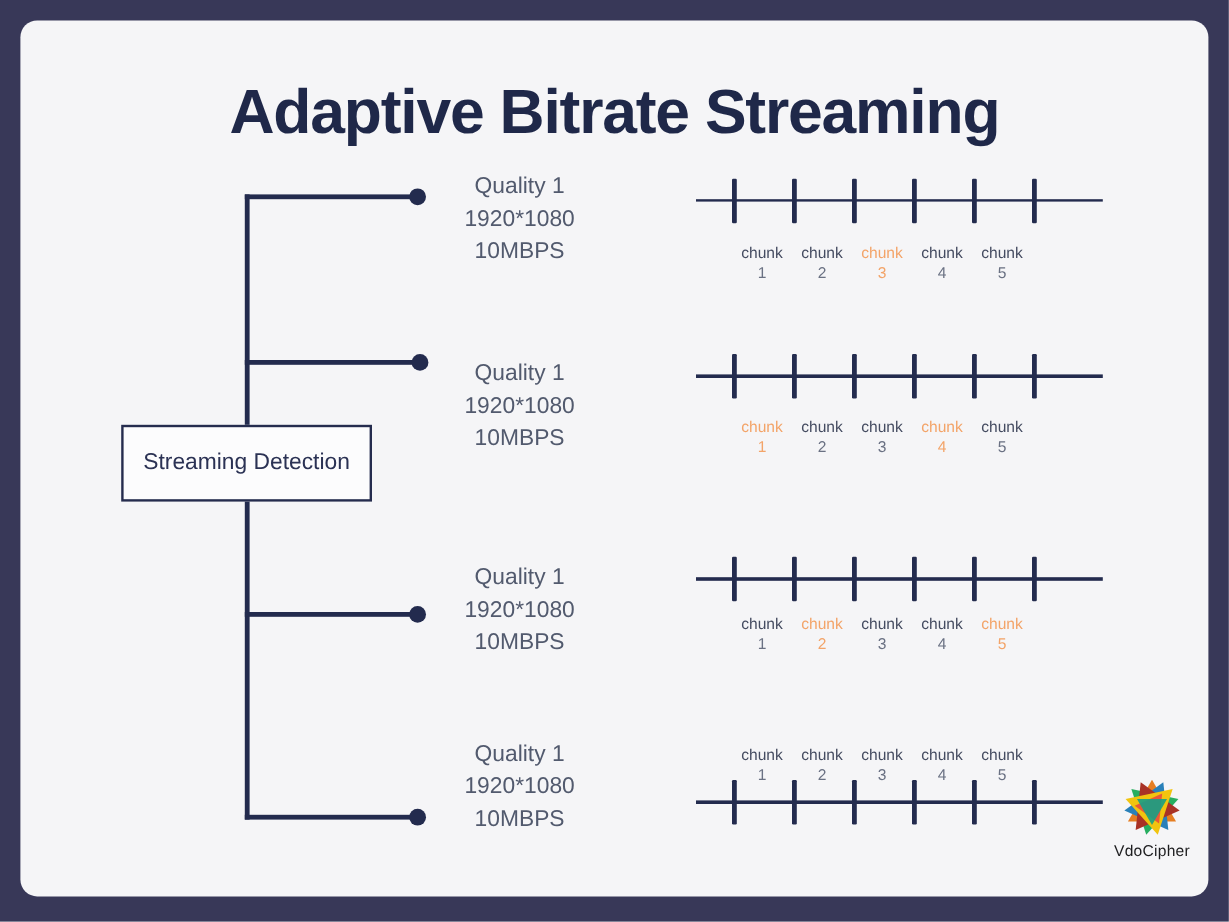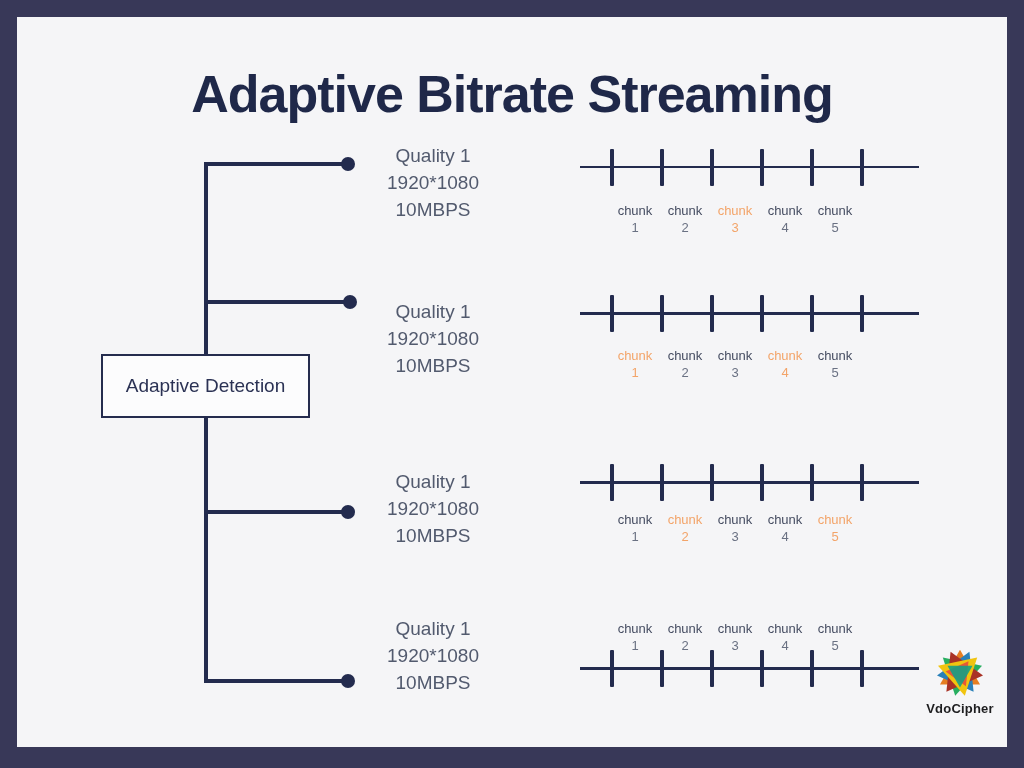--- a/index.html
+++ b/index.html
@@ -1,18 +1,18 @@
 <!DOCTYPE html>
 <html><head>
 <meta charset="utf-8">
 <style>
   html,body{margin:0;padding:0;}
   body{font-family:"Liberation Sans","DejaVu Sans",sans-serif;}
   .frame{position:relative;width:1024px;height:768px;background:#383858;overflow:hidden;}
-  .canvas{position:absolute;left:17px;top:17px;right:17px;bottom:21px;background:#f5f5f7;}
+  .canvas{position:absolute;left:17px;top:17px;right:17px;bottom:21px;background:#f5f5f7;border-radius:14px;}
   
   .stage{position:absolute;left:-17px;top:-17px;width:1024px;height:768px;}
 
   .title{position:absolute;left:0;top:64px;width:1024px;text-align:center;
          font-size:52px;font-weight:800;letter-spacing:-1px;color:#1f2849;}
 
   
   .trunk{position:absolute;left:204px;top:162px;width:4px;height:521px;background:#232b4e;}
   .branch{position:absolute;left:204px;width:144px;height:4px;background:#232b4e;}
   .dot{position:absolute;width:14px;height:14px;border-radius:50%;background:#232b4e;}
@@ -29,21 +29,21 @@
   .tick{position:absolute;width:4px;height:37px;background:#232b4e;border-radius:1px;}
   .chunk-labels{position:absolute;left:30px;width:250px;display:flex;}
   .chunk-cell{width:50px;text-align:center;font-size:13px;line-height:17px;}
   .chunk-cell .w{color:#454c61;text-align:center;}
   .chunk-cell .n{color:#6a7183;}
   .chunk-cell.hl .w{color:#f3a469;}
   .chunk-cell.hl .n{color:#f3a469;}
 
   .logo{position:absolute;left:910px;top:646px;width:100px;text-align:center;}
   .logo svg{display:block;margin:0 auto;}
-  .logo-text{font-size:13px;font-weight:bold;color:#1d1d1f;margin-top:1px;letter-spacing:0.2px;}
+  .logo-text{font-size:13px;font-weight:normal;color:#1d1d1f;margin-top:1px;letter-spacing:0.2px;}
 </style>
 </head>
 <body>
 
 <div class="frame">
   <div class="canvas">
     <div class="stage">
 
       <div class="title">Adaptive Bitrate Streaming</div>
 
@@ -51,21 +51,21 @@
       <div class="branch" style="top:162px"></div>
       <div class="branch" style="top:300px"></div>
       <div class="branch" style="top:510px"></div>
       <div class="branch" style="top:679px"></div>
       <div class="dot" style="left:341px;top:157px"></div>
       <div class="dot" style="left:343px;top:295px"></div>
       <div class="dot" style="left:341px;top:505px"></div>
       <div class="dot" style="left:341px;top:674px"></div>
 
       <div class="bd-box">
-        <span>Adaptive Detection</span>
+        <span>Streaming Detection</span>
       </div>
 
       <div class="quality" style="top:142px">
         <div>Quality 1</div>
         <div>1920*1080</div>
         <div>10MBPS</div>
       </div>
       <div class="quality" style="top:298px">
         <div>Quality 1</div>
         <div>1920*1080</div>

